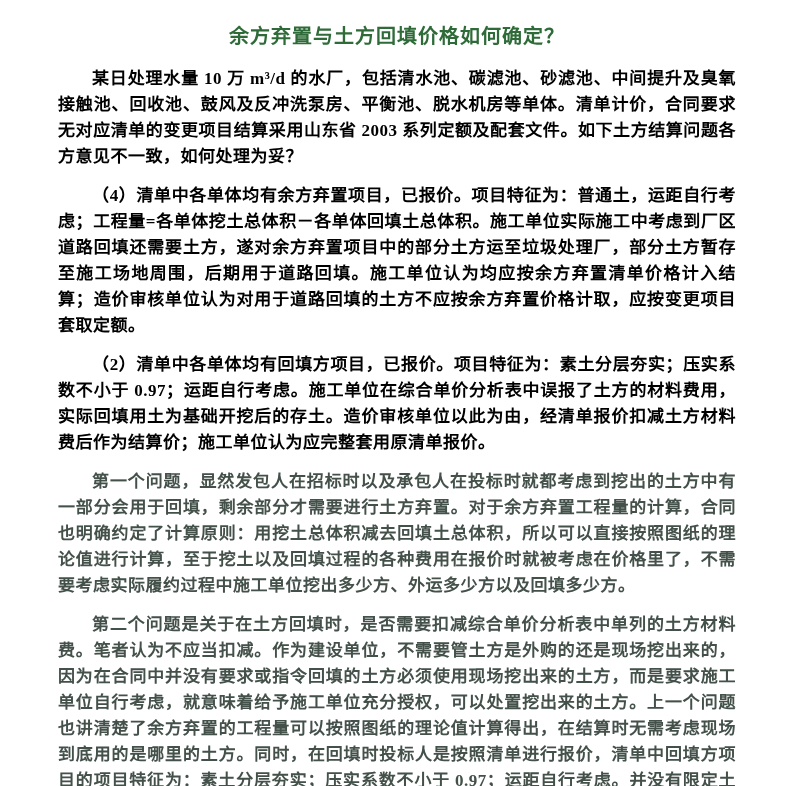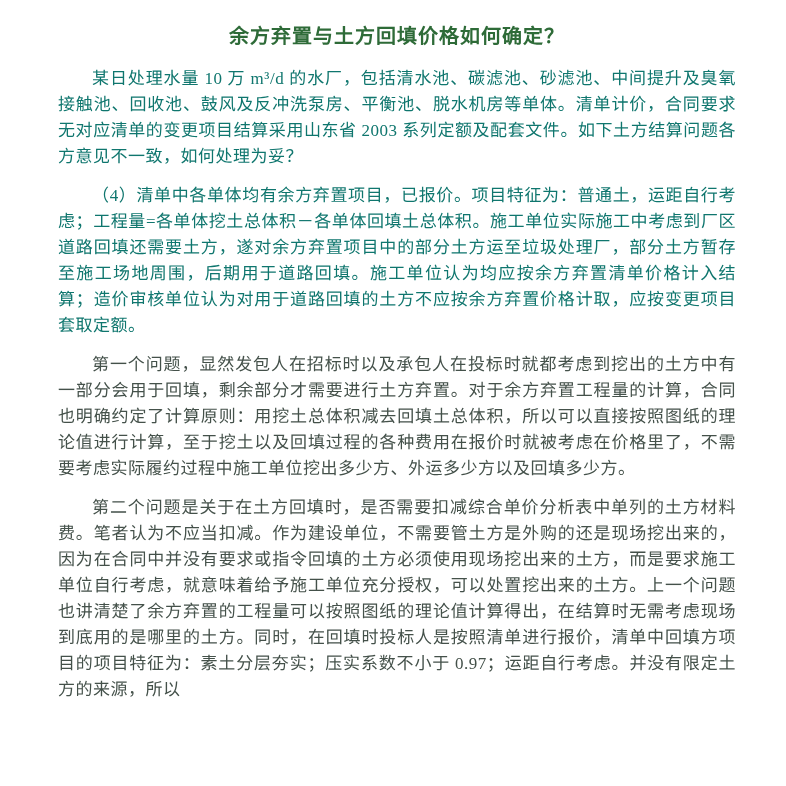--- a/index.html
+++ b/index.html
@@ -29,35 +29,36 @@
   }
   .para {
     margin: 0 0 13px 0;
     font-size: 17px;
     line-height: 26px;
     text-align: justify;
     text-indent: 2em;
     letter-spacing: 0.5px;
   }
   .para.bold {
-    font-weight: normal;
-    color: #0f766e;
+    font-weight: bold;
+    color: #000000;
   }
   .para.regular {
-    font-weight: normal;
+    font-weight: bold;
     color: #44514a;
   }
 </style>
 </head>
 <body>
 
 <div class="page">
   <h1 class="doc-title">余方弃置与土方回填价格如何确定？</h1>
 
   <p class="para bold">某日处理水量 10 万 m³/d 的水厂，包括清水池、碳滤池、砂滤池、中间提升及臭氧接触池、回收池、鼓风及反冲洗泵房、平衡池、脱水机房等单体。清单计价，合同要求无对应清单的变更项目结算采用山东省 2003 系列定额及配套文件。如下土方结算问题各方意见不一致，如何处理为妥？</p>
 
   <p class="para bold">（4）清单中各单体均有余方弃置项目，已报价。项目特征为：普通土，运距自行考虑；工程量=各单体挖土总体积－各单体回填土总体积。施工单位实际施工中考虑到厂区道路回填还需要土方，遂对余方弃置项目中的部分土方运至垃圾处理厂，部分土方暂存至施工场地周围，后期用于道路回填。施工单位认为均应按余方弃置清单价格计入结算；造价审核单位认为对用于道路回填的土方不应按余方弃置价格计取，应按变更项目套取定额。</p>
 
+  <p class="para bold">（2）清单中各单体均有回填方项目，已报价。项目特征为：素土分层夯实；压实系数不小于 0.97；运距自行考虑。施工单位在综合单价分析表中误报了土方的材料费用，实际回填用土为基础开挖后的存土。造价审核单位以此为由，经清单报价扣减土方材料费后作为结算价；施工单位认为应完整套用原清单报价。</p>
 
   <p class="para regular">第一个问题，显然发包人在招标时以及承包人在投标时就都考虑到挖出的土方中有一部分会用于回填，剩余部分才需要进行土方弃置。对于余方弃置工程量的计算，合同也明确约定了计算原则：用挖土总体积减去回填土总体积，所以可以直接按照图纸的理论值进行计算，至于挖土以及回填过程的各种费用在报价时就被考虑在价格里了，不需要考虑实际履约过程中施工单位挖出多少方、外运多少方以及回填多少方。</p>
 
   <p class="para regular"><span>第二个问题是关于在土方回填时，是否需要扣减综合单价分析表中单列的土方材料费。笔者认为不应当扣减。作为建设单位，不需要管土方是外购的还是现场挖出来的，因为在合同中并没有要求或指令回填的土方必须使用现场挖出来的土方，而是要求施工单位自行考虑，就意味着给予施工单位充分授权，可以处置挖出来的土方。上一个问题也讲清楚了余方弃置的工程量可以按照图纸的理论值计算得出，在结算时无需考虑现场到底用的是哪里的土方。同时，在回填时投标人是按照清单进行报价，清单中回填方项目的项目特征为：素土分层夯实；压实系数不小于 0.97；运距自行考虑。并没有限定土方的来源，所以</span></p>
 </div>
 
 </body></html>

